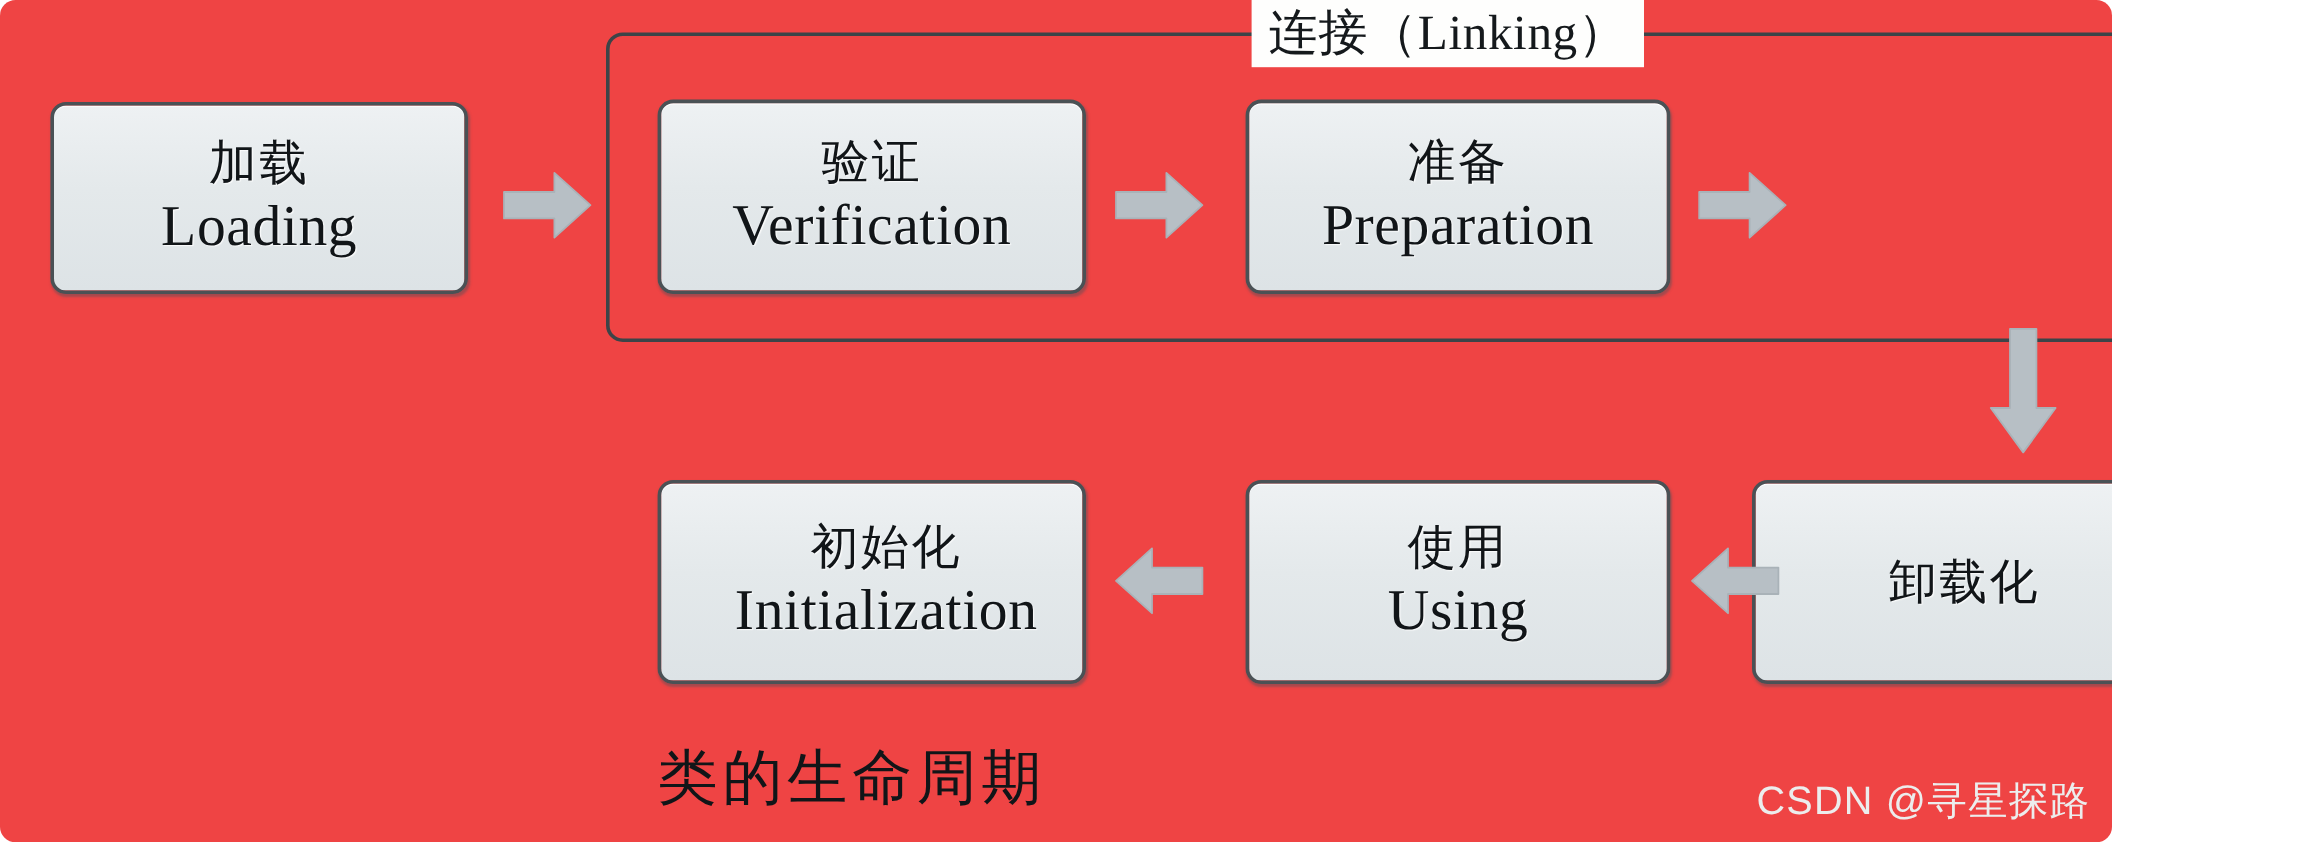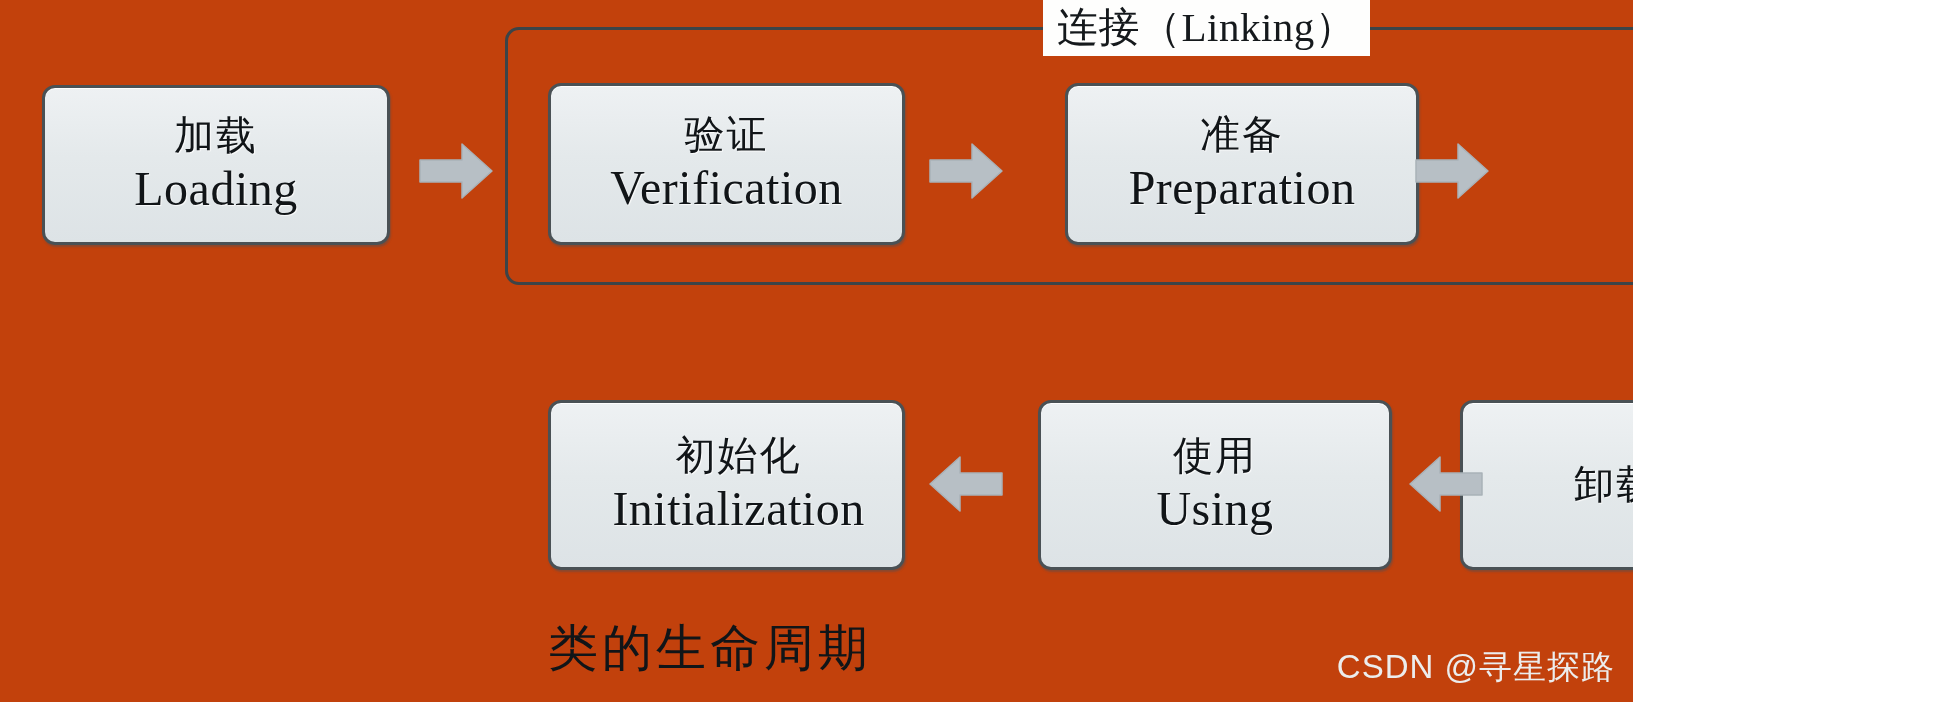--- a/index.html
+++ b/index.html
@@ -2,25 +2,26 @@
 <html><head>
 <meta charset="utf-8">
 <style>
   html, body {
     margin: 0;
     padding: 0;
     background: #ffffff;
   }
   #canvas {
     position: relative;
-    width: 1633px;
+    width: 1760px;
     height: 702px;
-    background: #c2410c;
+    background: #ef4444;
     overflow: hidden;
     font-family: "Liberation Serif", "DejaVu Serif", serif;
+    border-radius: 13px;
   }
 
   
   .group-frame {
     position: absolute;
     left: 505px;
     top: 27px;
     width: 1395px;
     height: 258px;
     border: 3px solid #3c4448;
@@ -68,21 +69,21 @@
     font-size: 48px;
     line-height: 1.1;
     margin-top: 6px;
     letter-spacing: 0.5px;
     font-family: "Liberation Serif", "DejaVu Serif", serif;
   }
 
   
   #node-loading        { left: 42px;   top: 85px;  width: 348px; height: 160px; }
   #node-verification   { left: 548px;  top: 83px;  width: 357px; height: 162px; }
-  #node-preparation    { left: 1038px; top: 83px;  width: 354px; height: 162px; margin-left: 27px; }
+  #node-preparation    { left: 1038px; top: 83px;  width: 354px; height: 162px; }
   #node-resolution     { left: 1516px; top: 83px;  width: 354px; height: 162px; }
   #node-unnloading     { left: 1460px; top: 400px; width: 354px; height: 170px; }
   #node-using          { left: 1038px; top: 400px; width: 354px; height: 170px; }
   #node-initialization { left: 548px;  top: 400px; width: 357px; height: 170px; padding-left: 24px; }
 
   
   .arrow {
     position: absolute;
     color: #b4bcc2;
   }

